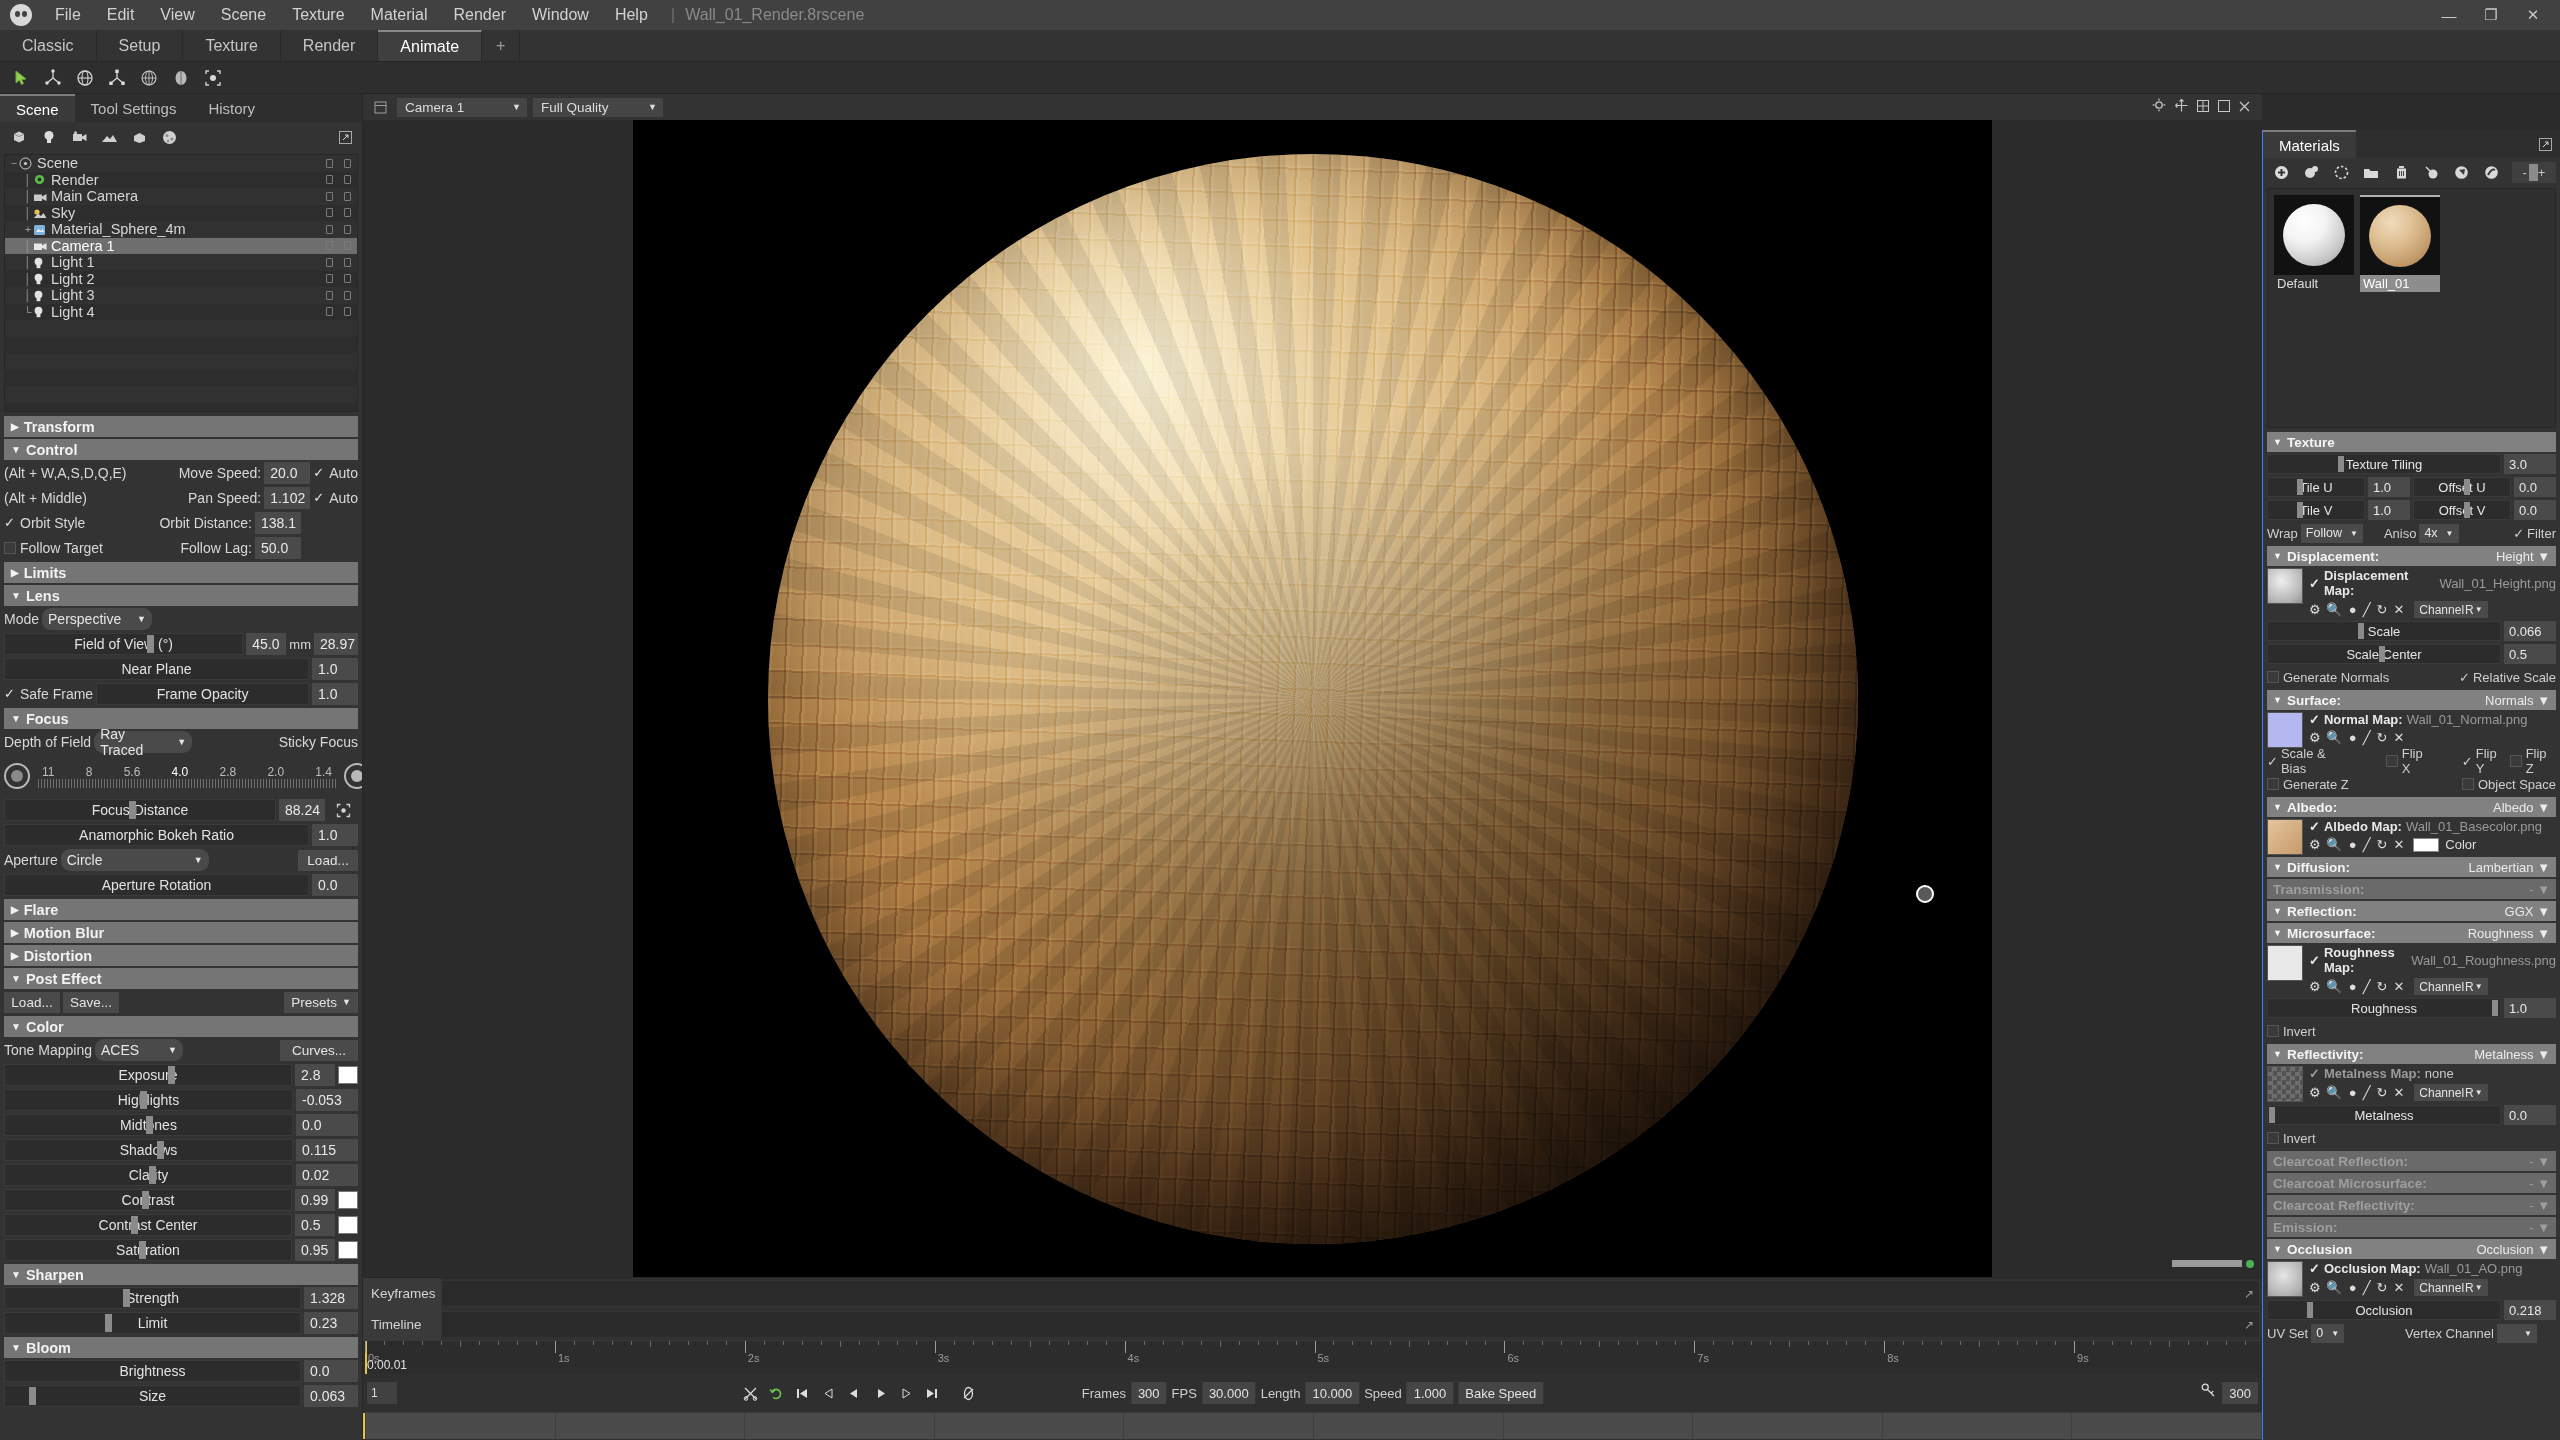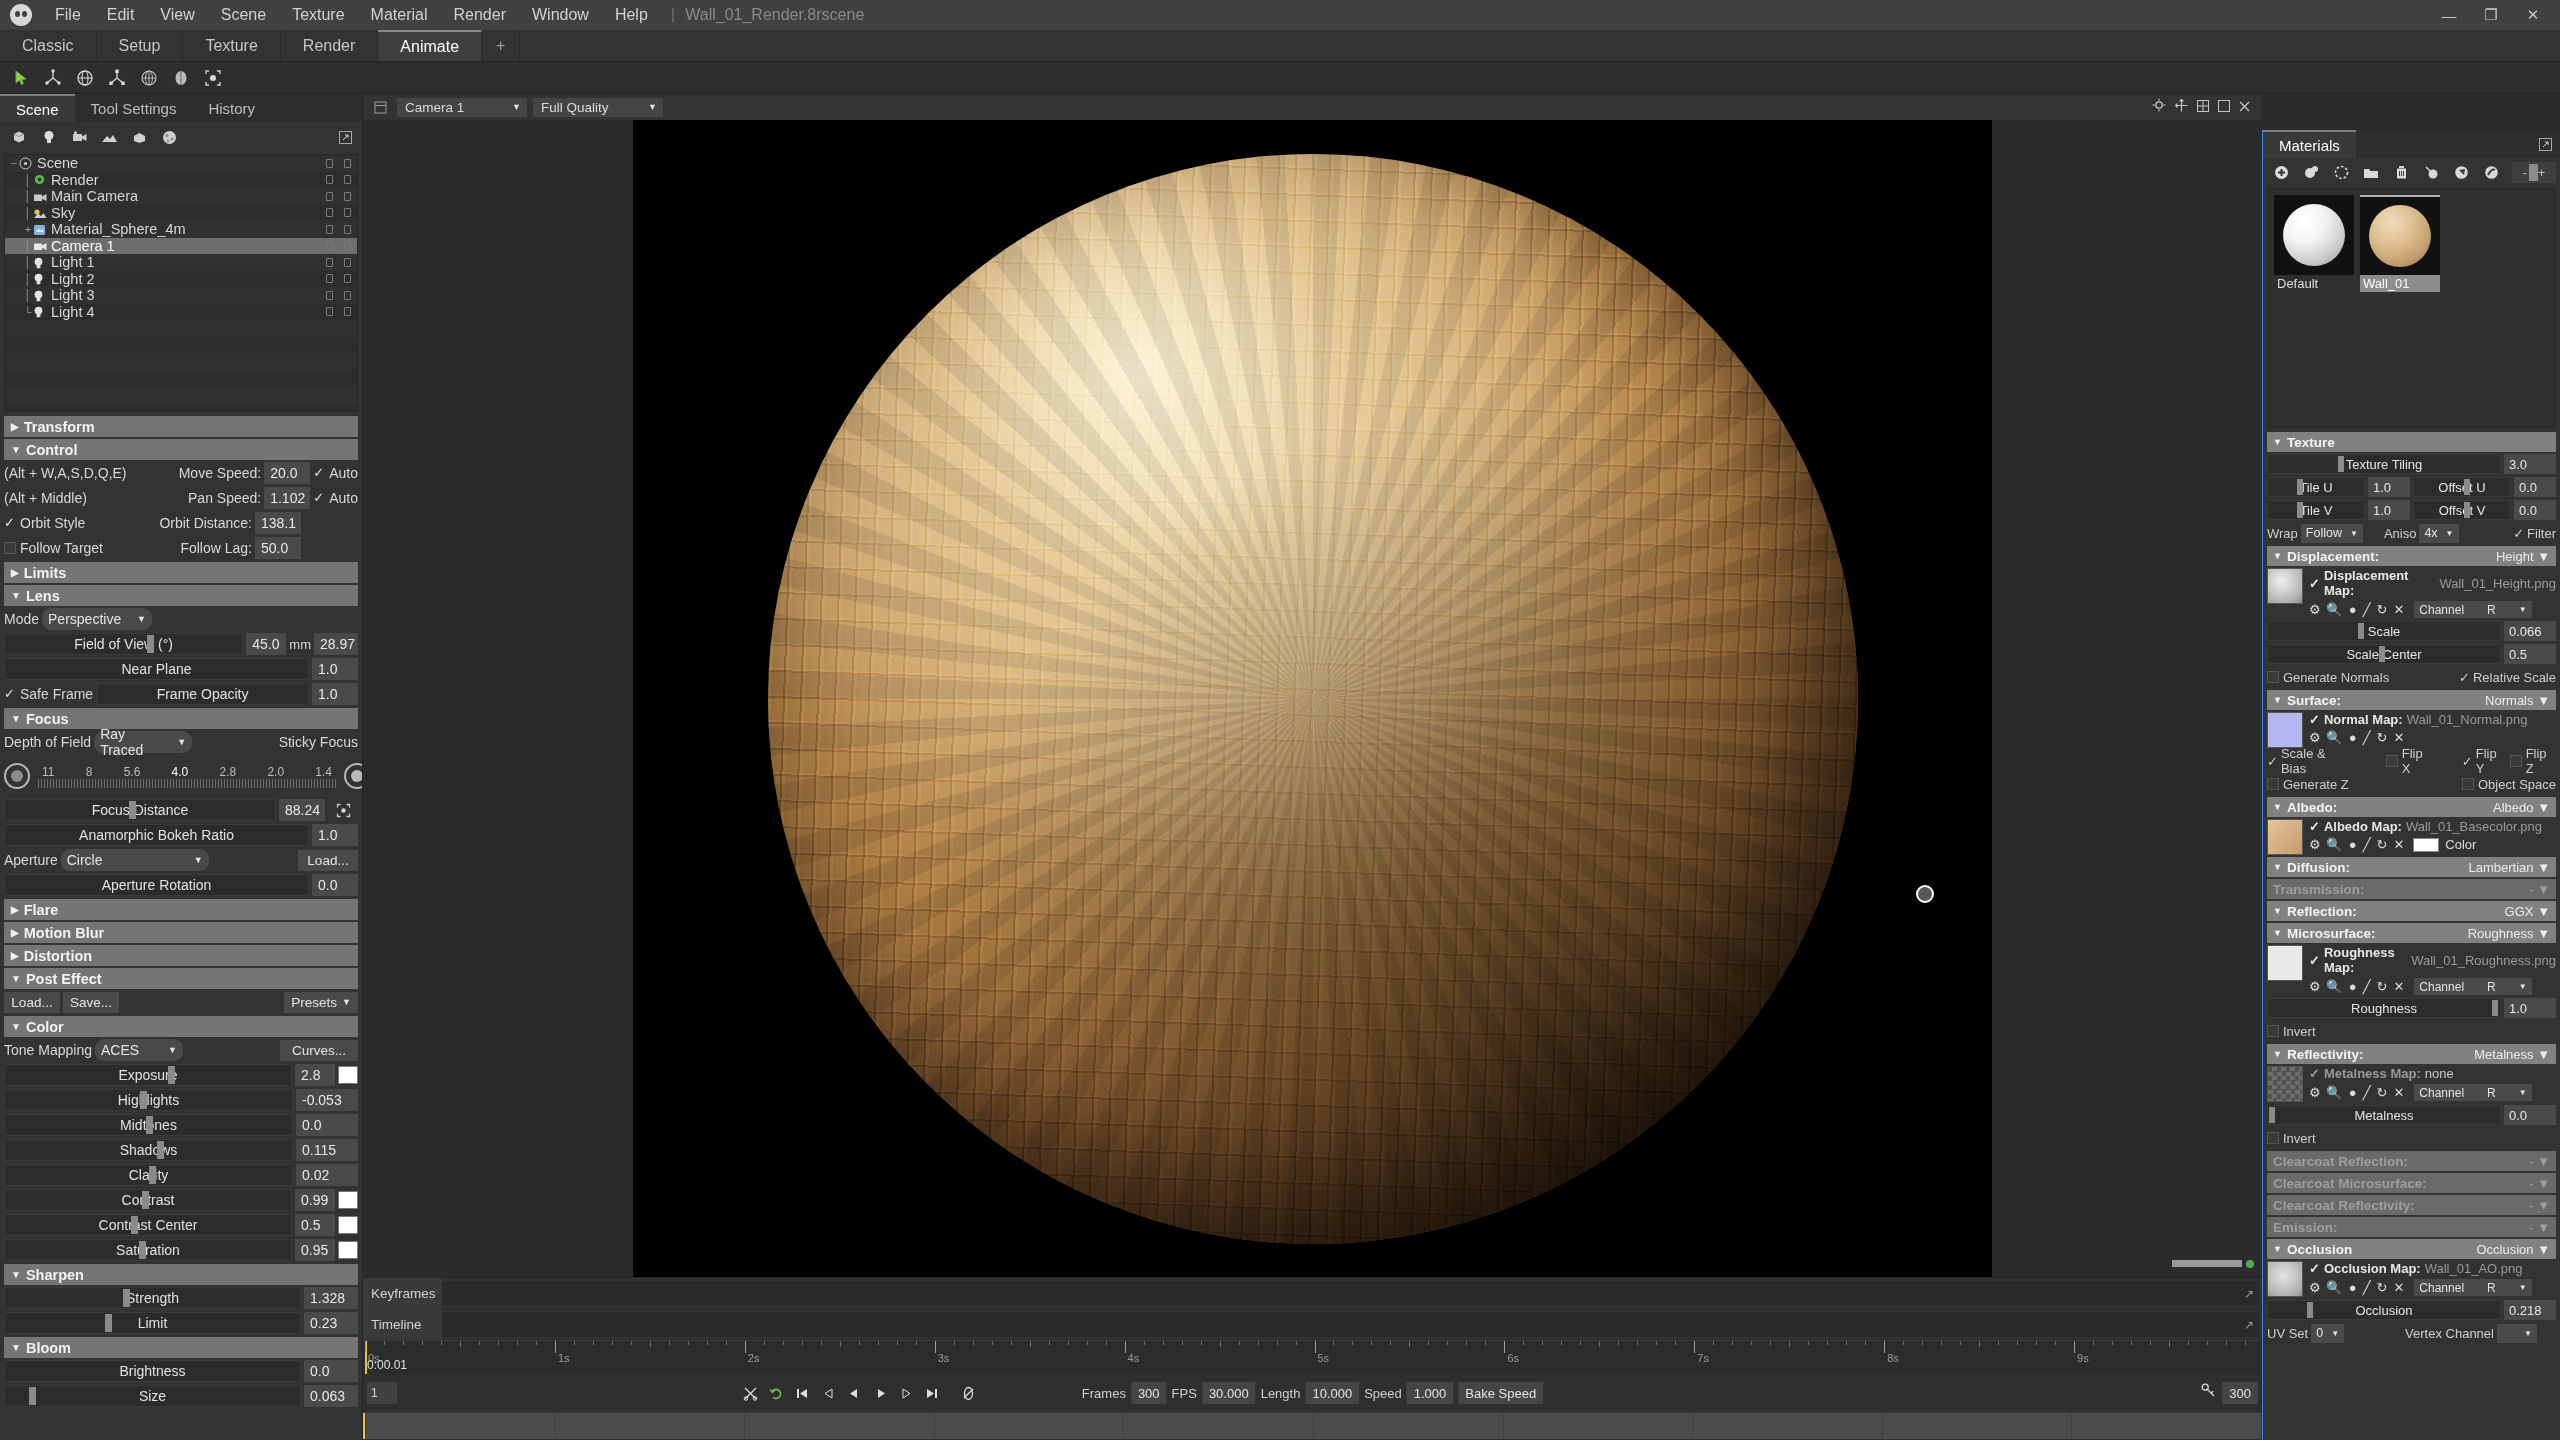--- a/index.html
+++ b/index.html
@@ -162,21 +162,21 @@
          display:flex;align-items:center;padding-left:5px;}
   .mdd{ height:19px;background:#4a4a4a;color:#e6e6e6;font-size:12.5px;display:flex;align-items:center;
         padding:0 5px;gap:8px;}
   .maprow{ display:flex; margin:2px 4px; gap:6px; align-items:flex-start;}
   .mapthumb{ width:36px;height:36px;flex:0 0 36px; border:1px solid #555;}
   .mapinfo{ flex:1 1 auto;}
   .mapttl{ font-size:13px; color:#e8e8e8; font-weight:bold; display:flex; align-items:center; gap:4px;}
   .mapttl .fn{ font-weight:normal; color:#9a9a9a;}
   .mapicons{ display:flex; align-items:center; gap:6px; margin-top:3px; color:#dcdcdc; font-size:13px;}
   .chanbox{ height:17px;background:#4a4a4a;color:#e3e3e3;font-size:12px;display:flex;align-items:center;
-            padding:0 5px;gap:23px; margin-left:4px;}
+            padding:0 5px;gap:1px; margin-left:4px;}
 
   
   .statusbar{ height:22px; flex:0 0 22px; background:#333; display:flex; align-items:center;
               padding:0 10px; font-size:13px; color:#9d9d9d; border-top:1px solid #262626;}
   .statusbar .right{ margin-left:auto;}
 </style>
 </head>
 <body>
 
 <div class="app">

